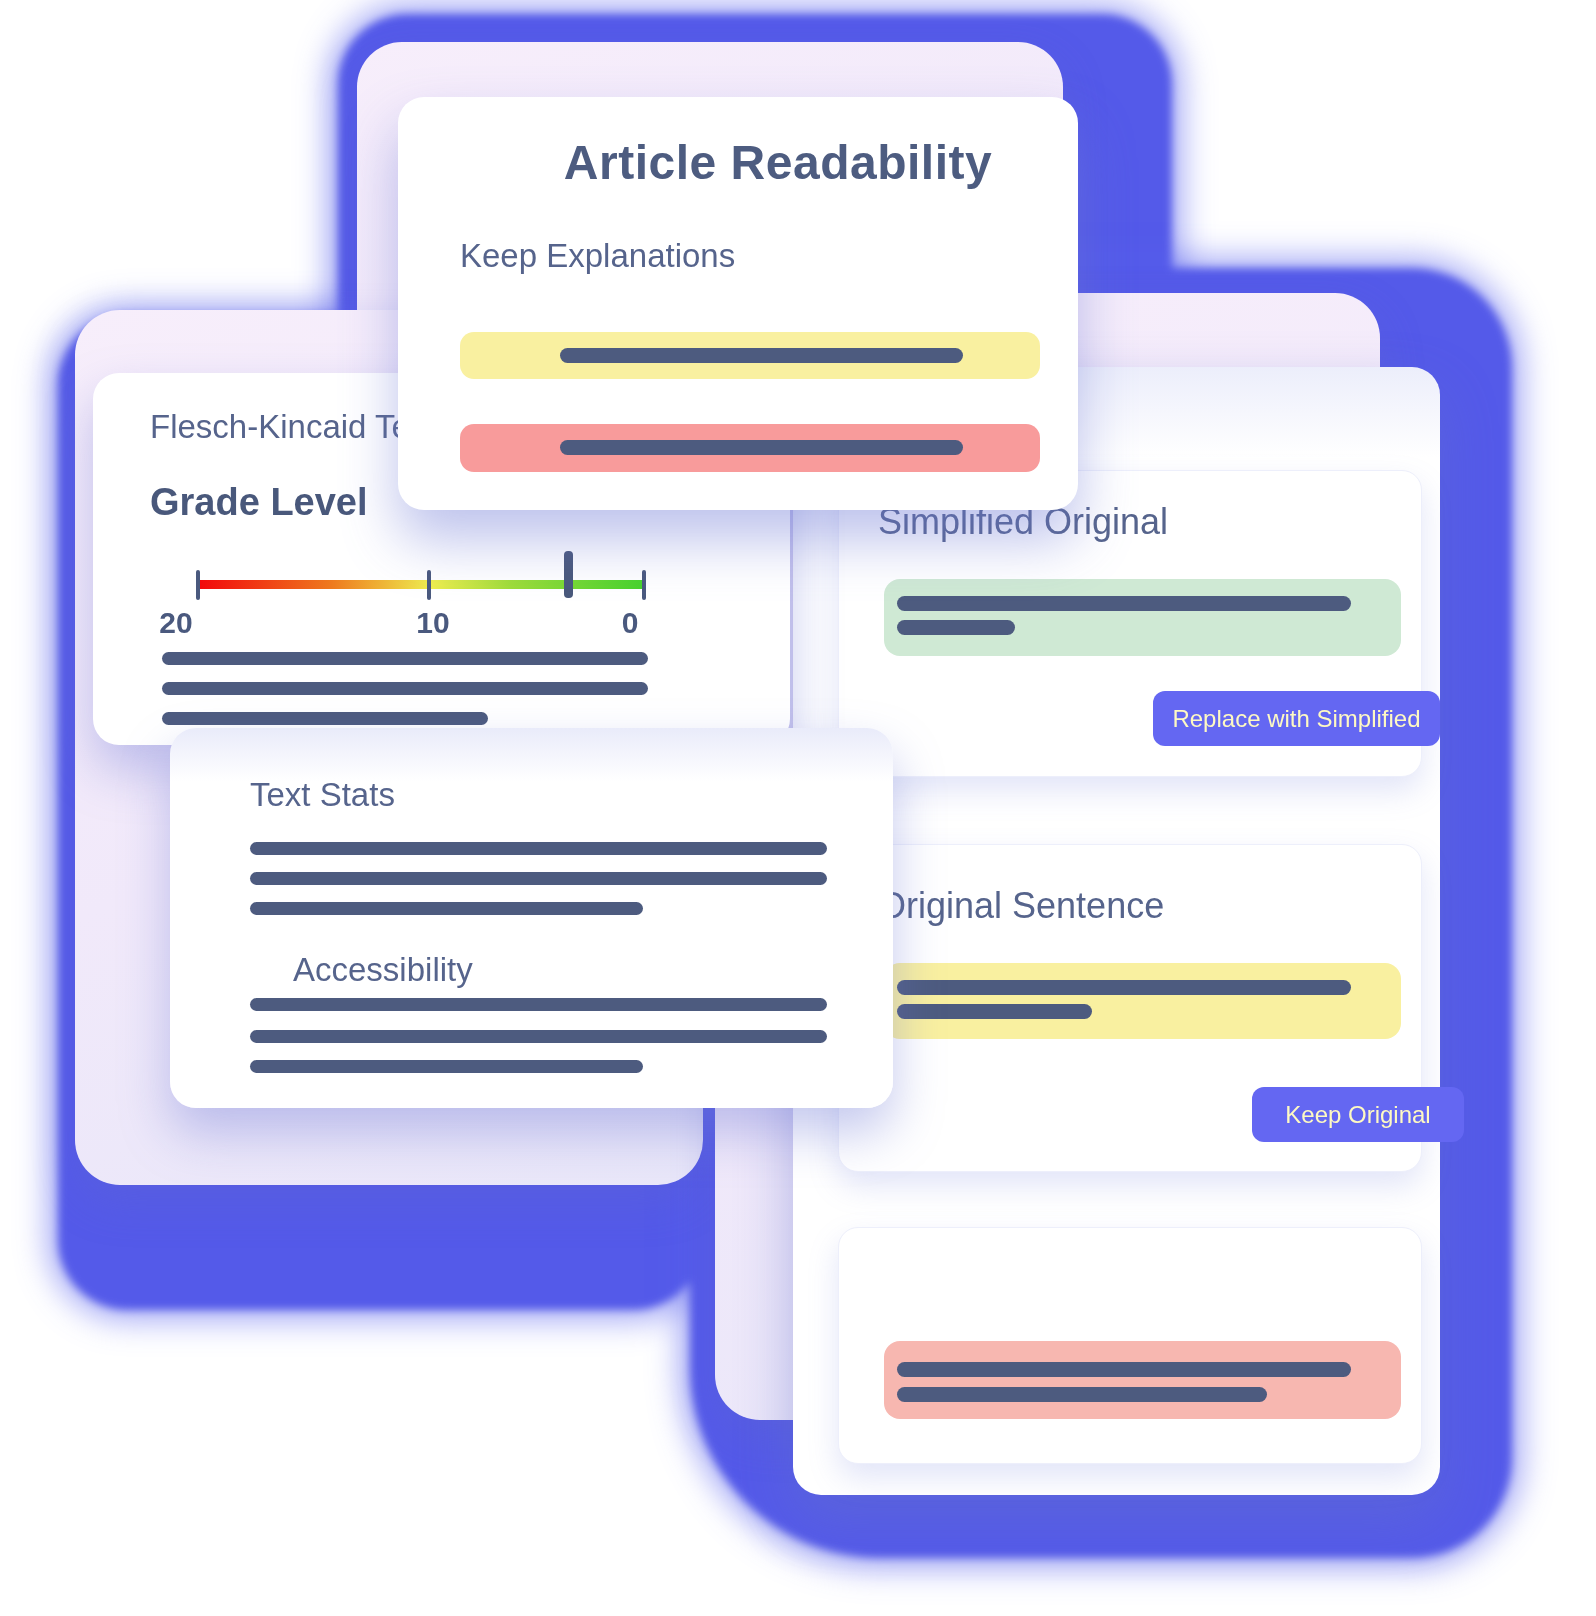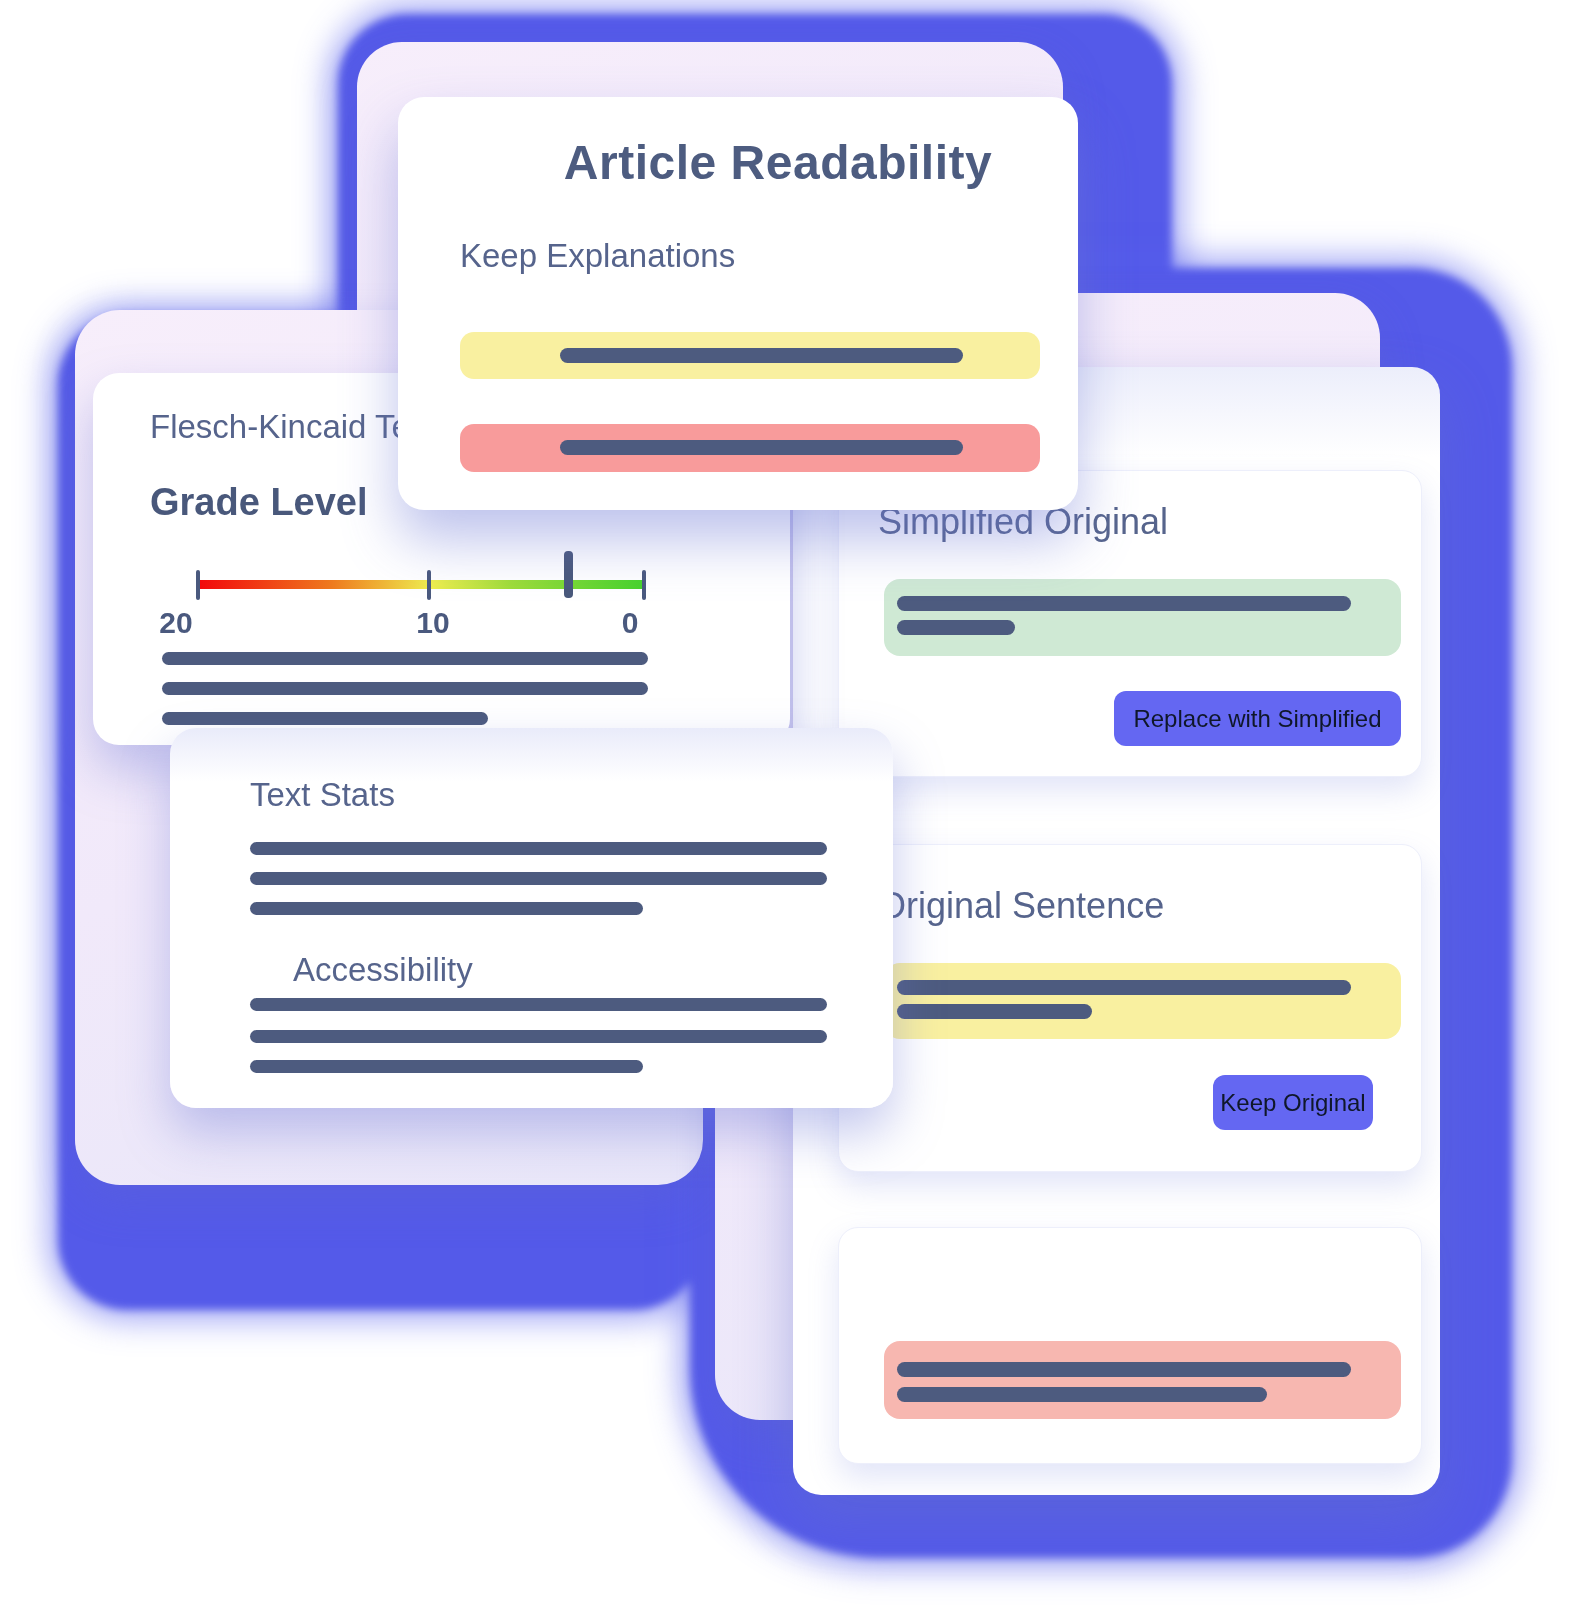--- a/index.html
+++ b/index.html
@@ -44,22 +44,22 @@
   .hl-block{position:absolute;border-radius:16px;}
   .hl-line{position:absolute;background:#4d5b7f;border-radius:8px;height:15px;}
   .grad-bar{
     position:absolute;height:9px;
     background:linear-gradient(90deg,#f2070c 0%,#ee7a1e 30%,#f0ee4e 52%,#9fdd38 70%,#45d32b 100%);
   }
   .tick{position:absolute;width:4px;height:30px;background:#4a597e;border-radius:2px;}
   .marker{position:absolute;width:9px;height:47px;background:#49587b;border-radius:4px;}
   .btn{
     position:absolute;display:flex;align-items:center;justify-content:center;
-    background:#6467f2;color:#0f172a;border:none;border-radius:12px;
-    font-family:"Liberation Sans", sans-serif;font-size:24px;cursor:pointer;
+    background:#6467f2;color:#fef9c3;border:none;border-radius:12px;
+    font-family:"Liberation Sans", sans-serif;font-size:24px;cursor:pointer;margin-left:39px;
   }
 </style>
 </head>
 <body>
 
 <div id="canvas">
 
   <div id="blobs">
     <div class="blob" style="left:338px;top:14px;width:834px;height:686px;border-radius:70px;"></div>
     <div class="blob" style="left:58px;top:315px;width:645px;height:995px;border-radius:70px;"></div>
@@ -80,21 +80,21 @@
       </div>
       <button class="btn" style="left:275px;top:220px;width:287px;height:55px;">Replace with Simplified</button>
     </div>
 
     <div class="inner-card" style="left:45px;top:477px;width:582px;height:326px;">
       <div class="abs inner-heading" style="left:39px;top:40px;">Original Sentence</div>
       <div class="hl-block" style="left:45px;top:118px;width:517px;height:76px;background:#f9f0a0;">
         <div class="hl-line" style="left:13px;top:17px;width:454px;"></div>
         <div class="hl-line" style="left:13px;top:41px;width:195px;"></div>
       </div>
-      <button class="btn" style="left:374px;top:230px;width:160px;height:55px;">Keep Original</button>
+      <button class="btn" style="left:374px;top:242px;width:212px;height:55px;">Keep Original</button>
     </div>
 
     <div class="inner-card" style="left:45px;top:860px;width:582px;height:235px;">
       <div class="hl-block" style="left:45px;top:113px;width:517px;height:78px;background:#f7b7b0;">
         <div class="hl-line" style="left:13px;top:21px;width:454px;"></div>
         <div class="hl-line" style="left:13px;top:46px;width:370px;"></div>
       </div>
     </div>
   </div>
 

